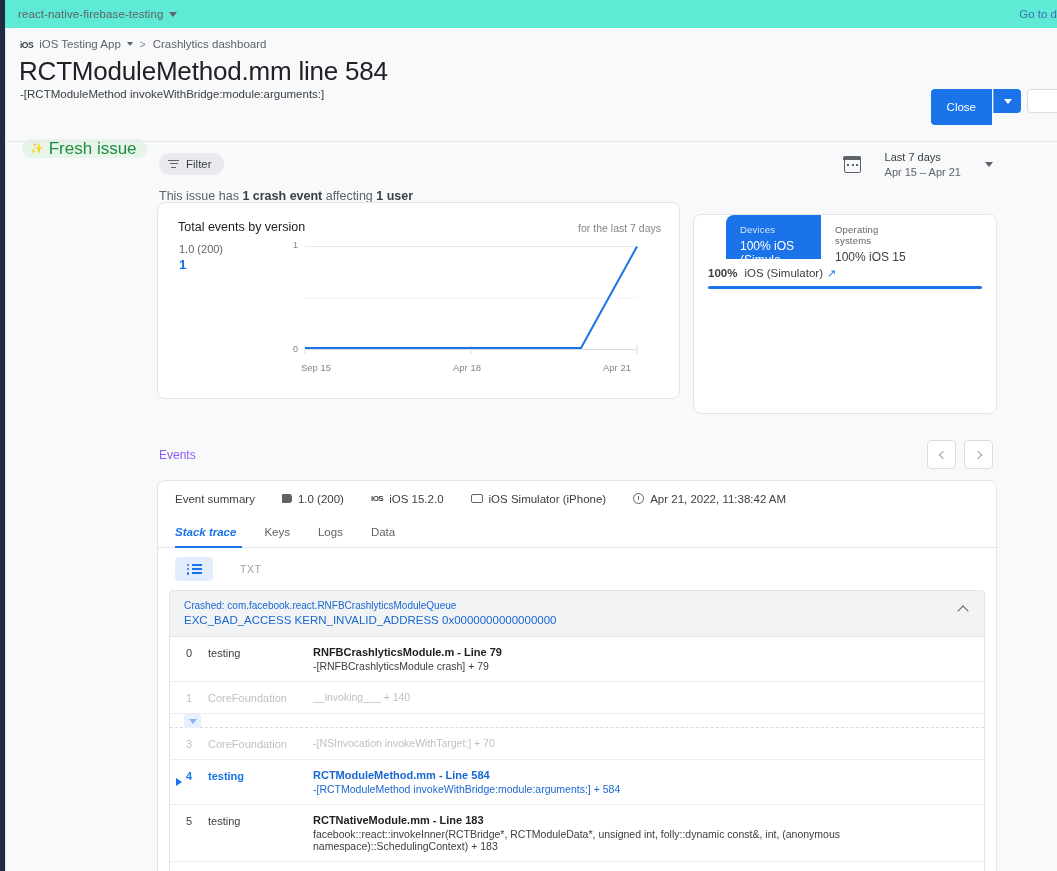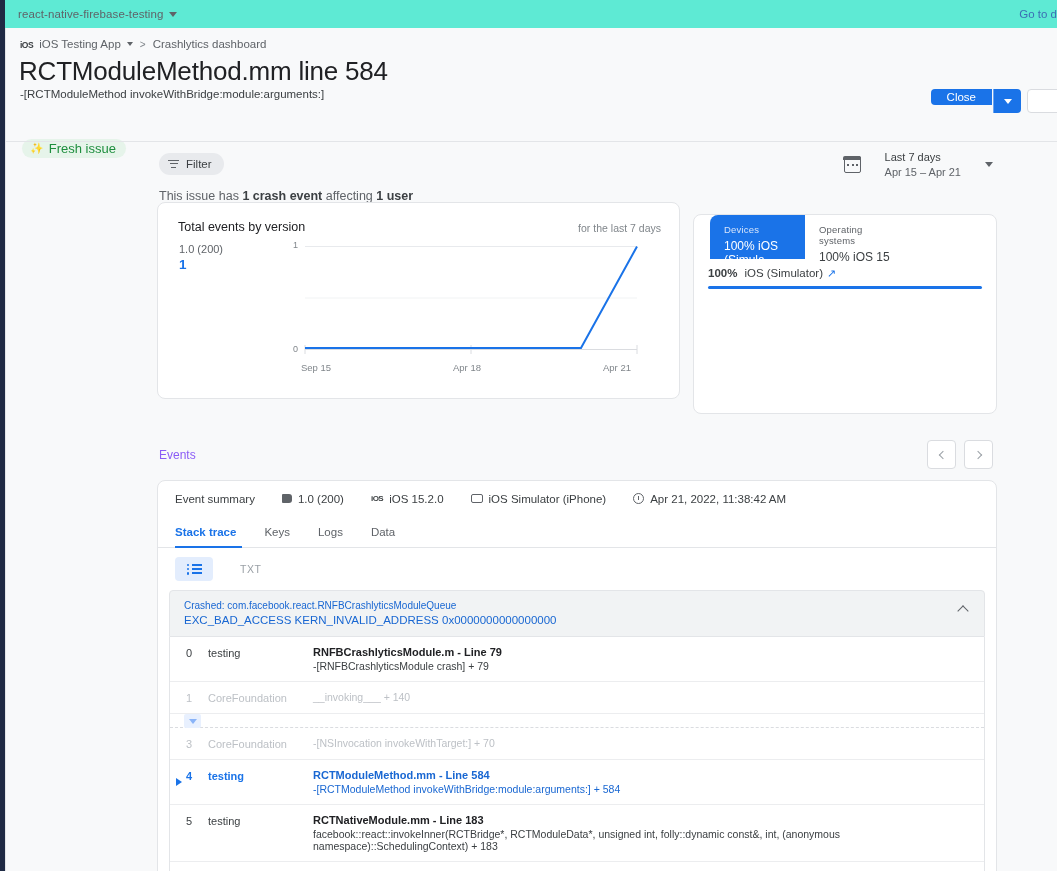--- a/index.html
+++ b/index.html
@@ -53,25 +53,25 @@
   .page-title {
     position: absolute; left: 13px; top: 28px;
     font-size: 26px; color: #202124; font-weight: normal; letter-spacing: -.2px;
   }
   .page-subtitle { position: absolute; left: 14px; top: 60px; font-size: 11.5px; color: #3c4043; }
   .fresh-pill {
     position: absolute; left: 16px; top: 111px; height: 19px;
     background: #e6f4ea; border-radius: 10px; padding: 0 10px 0 8px;
     display: flex; align-items: center; gap: 5px;
   }
-  .fresh-pill span.txt { font-size: 13px; color: #1e8e3e; text-align: right; }
+  .fresh-pill span.txt { font-size: 17px; color: #1e8e3e; text-align: right; }
   .sparkle { font-size: 11px; color: #34a853; line-height: 1; }
 
   .btn-close {
-    position: absolute; right: 65px; top: 61px; height: 16px; min-width: 54px;
+    position: absolute; right: 65px; top: 61px; height: 36px; min-width: 54px;
     background: #1a73e8; color: #fff; border: none; border-radius: 4px 0 0 4px;
     font-size: 11.5px; font-family: inherit; cursor: pointer; padding: 0 16px;
   }
   .btn-close-caret {
     position: absolute; right: 36px; top: 61px; width: 28px; height: 24px;
     background: #1a73e8; border-radius: 0 4px 4px 0; border: none; cursor: pointer;
     border-left: 1px solid rgba(255,255,255,.35);
     display: flex; align-items: center; justify-content: center;
   }
   .btn-close-caret i {
@@ -137,21 +137,21 @@
   .chart-title { position: absolute; left: 20px; top: 17px; font-size: 12.5px; color: #202124; }
   .chart-note { position: absolute; right: 18px; top: 19px; font-size: 10.5px; color: #80868b; }
   .legend-ver { position: absolute; left: 21px; top: 40px; font-size: 11px; color: #5f6368; }
   .legend-val { position: absolute; left: 21px; top: 54px; font-size: 13.5px; color: #1a73e8; font-weight: bold; }
 
   .plot { position: absolute; left: 145px; top: 42px; width: 336px; height: 125px; }
   .plot svg { display: block; }
   .ytick { position: absolute; font-size: 9px; color: #80868b; }
   .xtick { position: absolute; font-size: 9.5px; color: #80868b; top: 117px; }
 
-  .dev-tabs { position: absolute; left: 0; top: 0; right: 0; height: 44px; display: flex; padding-left: 16px; }
+  .dev-tabs { position: absolute; left: 16px; top: 0; right: 0; height: 44px; display: flex; padding-left: 16px; }
   .dev-tab { padding: 9px 0 0 14px; width: 95px; }
   .dev-tab.active { background: #1a73e8; border-radius: 8px 0 0 0; }
   .dev-tab .t { font-size: 9.5px; color: #5f6368; letter-spacing: .2px; }
   .dev-tab .v { font-size: 12px; color: #3c4043; margin-top: 4px; }
   .dev-tab.active .t { color: #d6e4fb; }
   .dev-tab.active .v { color: #fff; }
 
   .dev-row { position: absolute; left: 14px; top: 52px; right: 14px; }
   .dev-row .lbl { font-size: 11.5px; color: #3c4043; }
   .dev-row .lbl b { margin-right: 7px; }
@@ -186,21 +186,21 @@
   .ic-clock::after {
     content: ""; position: absolute; left: 4px; top: 2px; width: 1.2px; height: 3.5px; background: #5f6368;
   }
 
   .ev-tabs { height: 32px; border-bottom: 1px solid #e3e5e8; display: flex; padding-left: 17px; gap: 0; }
   .ev-tab {
     font-size: 11.5px; color: #5f6368; padding: 0 14px; height: 32px;
     display: flex; align-items: center; cursor: pointer; position: relative;
   }
   .ev-tab:first-child { padding-left: 0; padding-right: 14px; }
-  .ev-tab.active { color: #1a73e8; font-weight: bold; }
+  .ev-tab.active { color: #1a73e8; font-weight: bold; font-style: italic; }
   .ev-tab.active::after {
     content: ""; position: absolute; left: 0; right: 8px; bottom: 0; height: 2.5px; background: #1a73e8;
   }
 
   .view-toggle { height: 42px; display: flex; align-items: center; padding-left: 17px; gap: 0; }
   .vt-btn {
     width: 38px; height: 24px; background: #e3edfd; border-radius: 4px;
     display: flex; align-items: center; justify-content: center; cursor: pointer;
   }
   .ic-list { width: 15px; height: 11px; display: flex; flex-direction: column; justify-content: space-between; }

